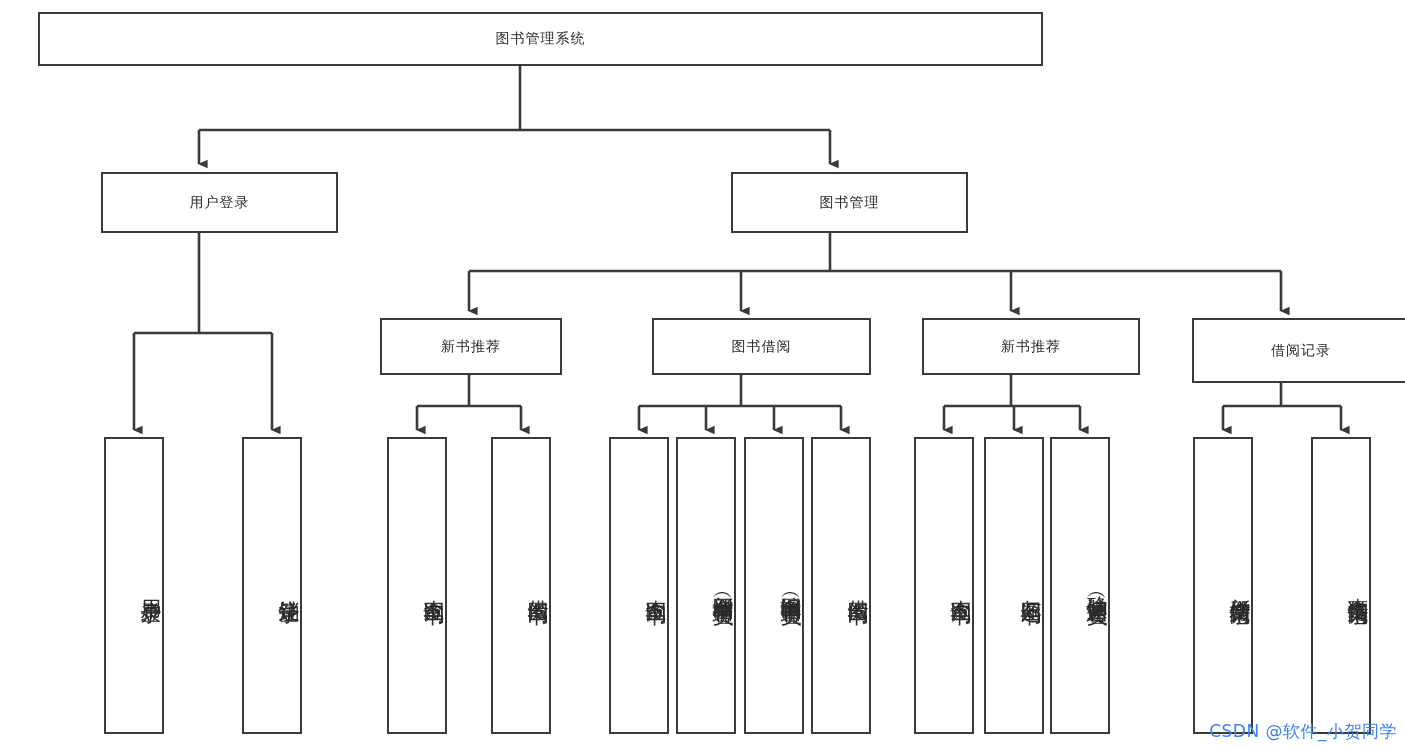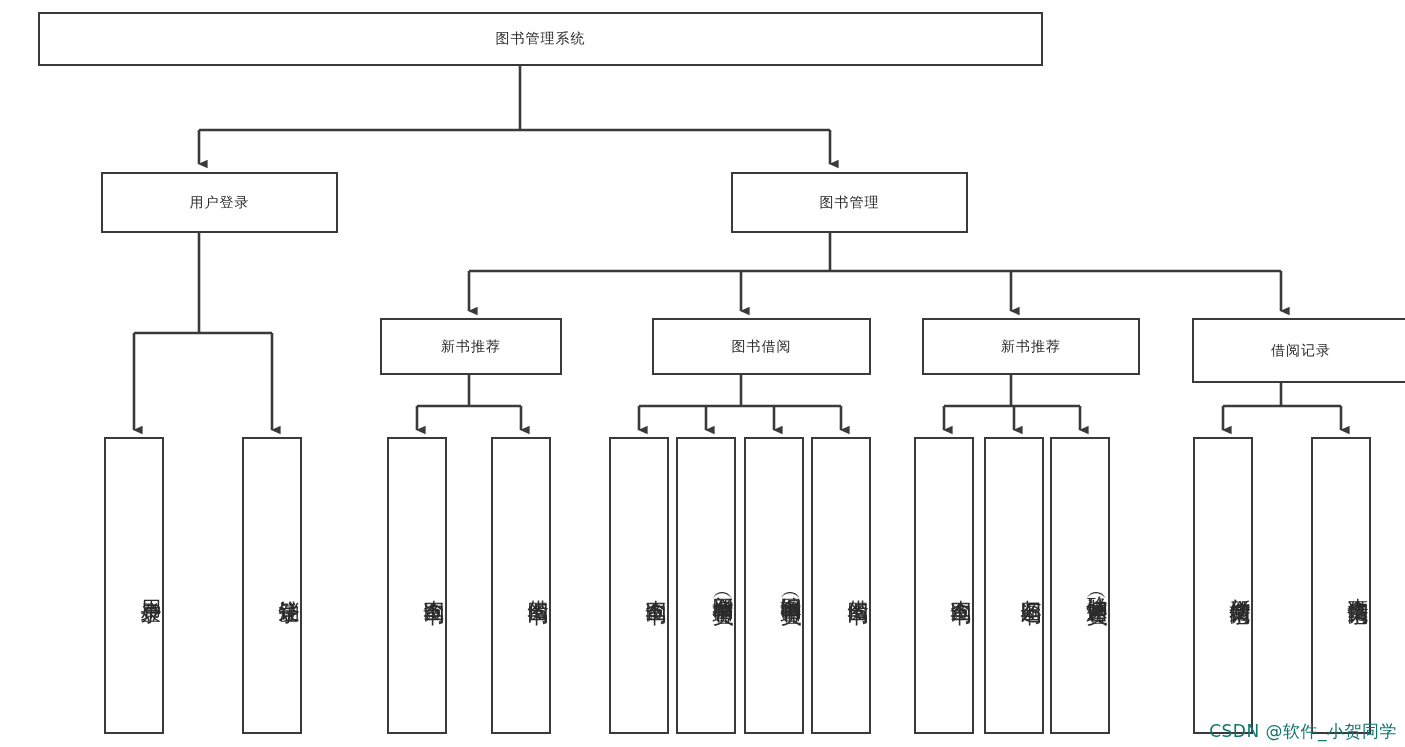--- a/index.html
+++ b/index.html
@@ -52,21 +52,21 @@
     text-orientation:upright;
     display:block;
     text-align:center;
     white-space:nowrap;
   }
   #watermark{
     position:absolute;
     right:8px;
     bottom:4px;
     font-size:17px;
-    color:#0f766e;
+    color:#3b82f6;
     letter-spacing:0.5px;
     white-space:nowrap;
     user-select:none;
   }
 </style>
 </head>
 <body>
 
 <div id="stage">
 

